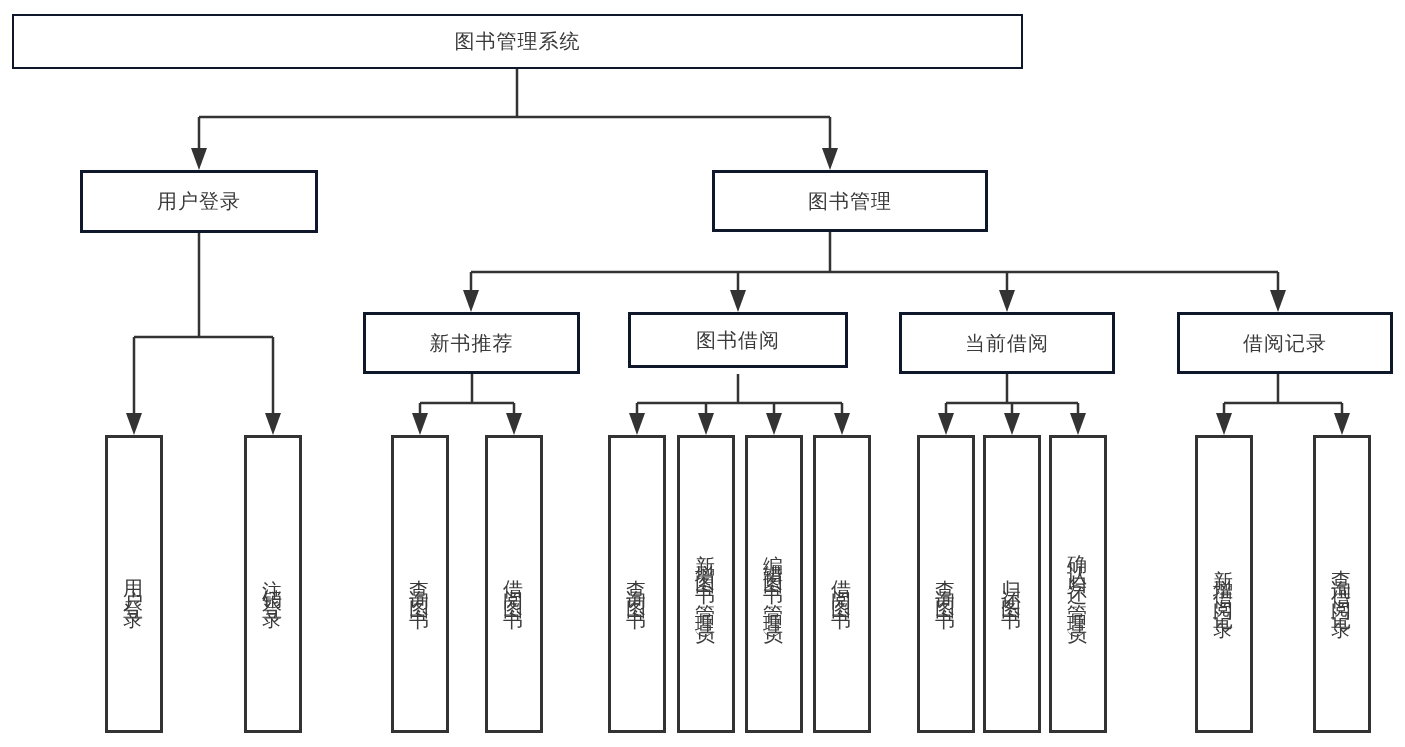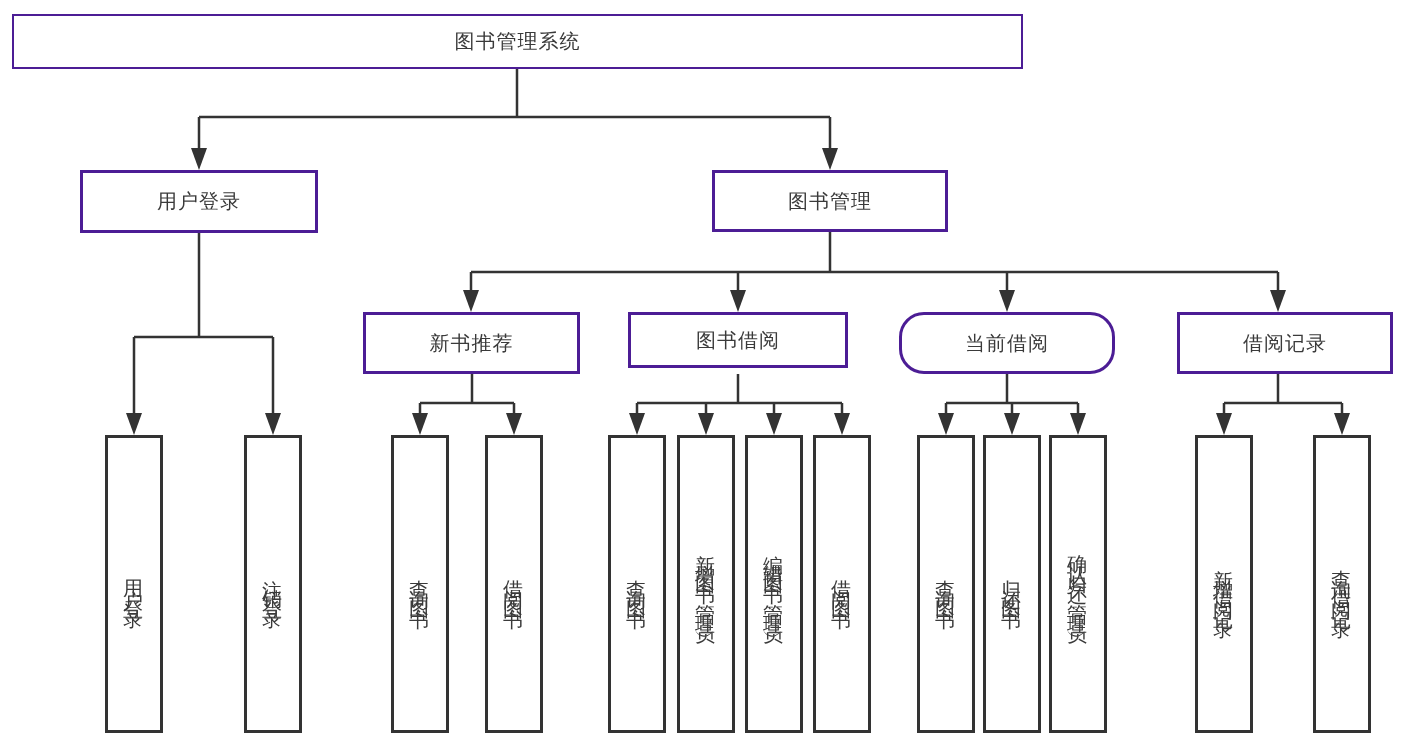--- a/index.html
+++ b/index.html
@@ -13,21 +13,21 @@
   }
   .connectors {
     position: absolute;
     left: 0; top: 0;
     width: 1405px; height: 747px;
     pointer-events: none;
   }
   .hbox {
     position: absolute;
     box-sizing: border-box;
-    border: 3px solid #4c1d95;
+    border: 3px solid #0f172a;
     background: #ffffff;
     display: flex;
     align-items: center;
     justify-content: center;
     font-size: 20px;
     color: #3a3a3a;
     letter-spacing: 1px;
     z-index: 2;
   }
   .hbox.root { border-width: 2px; font-size: 20px; }
@@ -107,31 +107,31 @@
     </g>
   </svg>
 
   <div class="hbox root" style="left:12px; top:14px; width:1011px; height:55px;">
     <span>图书管理系统</span>
   </div>
 
   <div class="hbox" style="left:80px; top:170px; width:238px; height:63px;">
     <span>用户登录</span>
   </div>
-  <div class="hbox" style="left:712px; top:170px; width:236px; height:62px;">
+  <div class="hbox" style="left:712px; top:170px; width:276px; height:62px;">
     <span>图书管理</span>
   </div>
 
   <div class="hbox" style="left:363px; top:312px; width:217px; height:62px;">
     <span>新书推荐</span>
   </div>
   <div class="hbox" style="left:628px; top:312px; width:220px; height:56px;">
     <span>图书借阅</span>
   </div>
-  <div class="hbox" style="left:899px; top:312px; width:216px; height:62px;border-radius:25px;">
+  <div class="hbox" style="left:899px; top:312px; width:216px; height:62px;">
     <span>当前借阅</span>
   </div>
   <div class="hbox" style="left:1170px; top:312px; width:216px; height:62px;margin-left:7px;">
     <span>借阅记录</span>
   </div>
 
   <div class="leaf" style="left:105px;">
     <span class="vtext">用户登录</span>
   </div>
   <div class="leaf" style="left:244px;">

